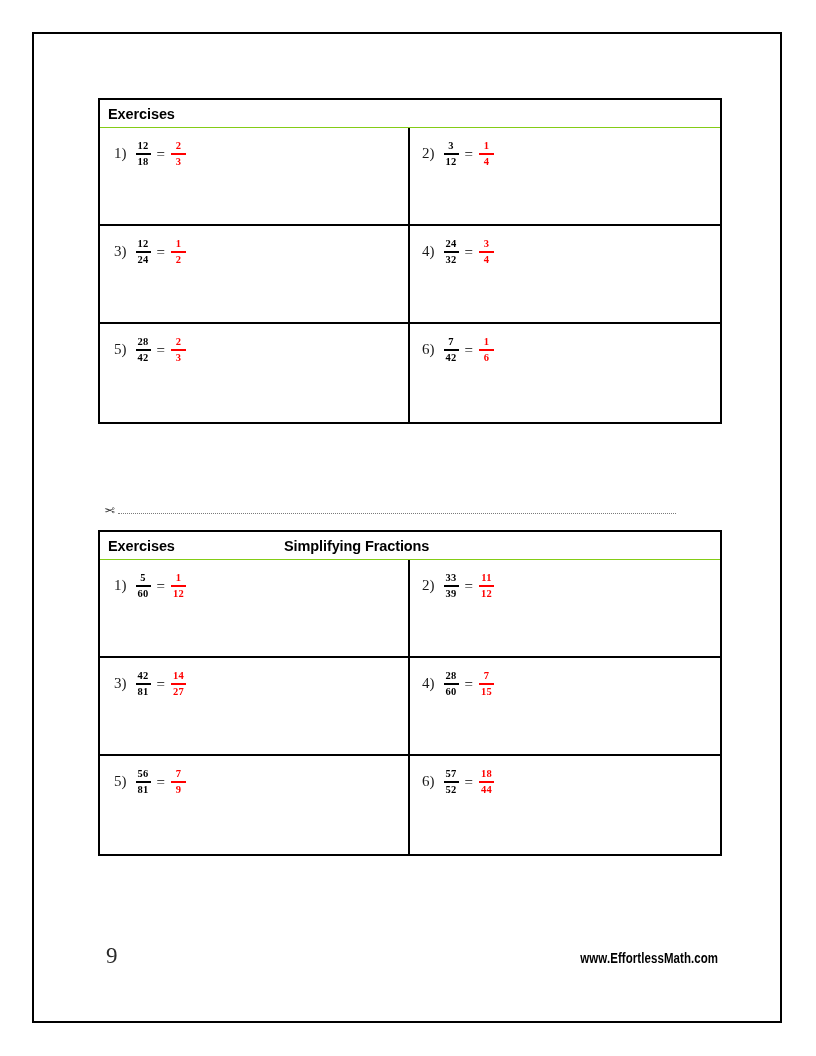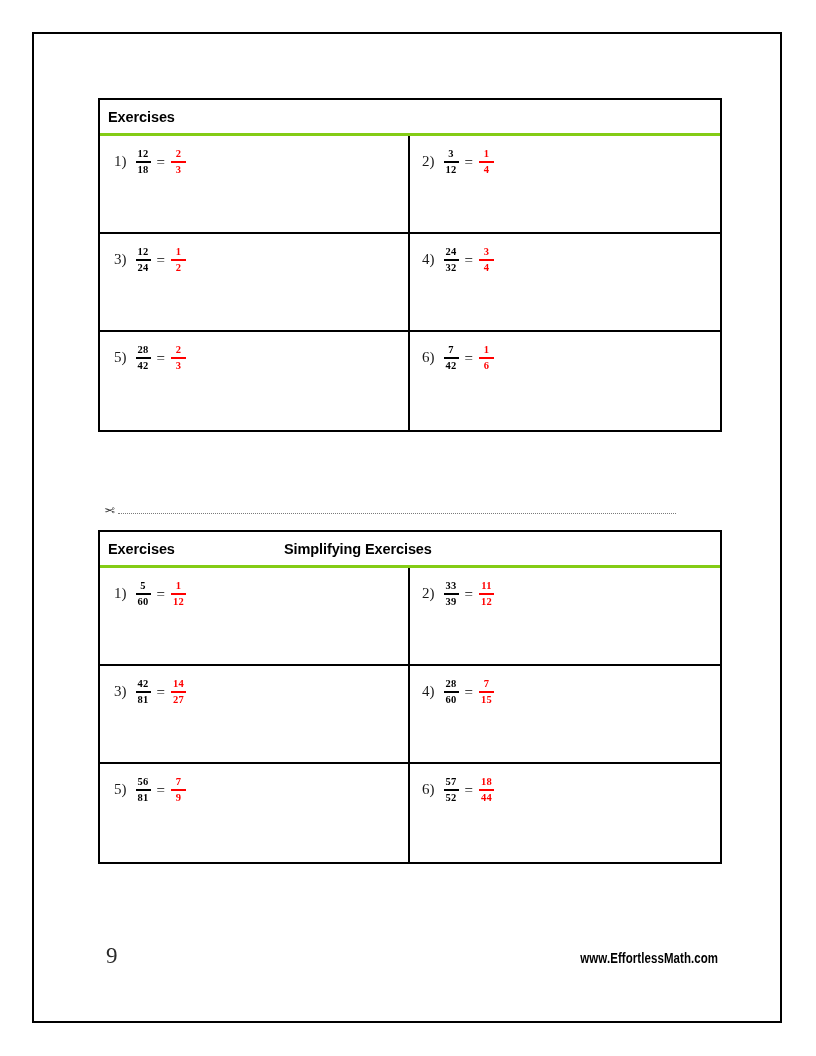--- a/index.html
+++ b/index.html
@@ -34,22 +34,22 @@
     width: 624px;          
     border: 2px solid #000000;
     box-sizing: border-box;
     background: #ffffff;
   }
   .worksheet-1 { top: 64px; }    
   .worksheet-2 { top: 496px; }   
 
   
   .ws-header {
-    height: 36px;
-    border-bottom: 3px solid #84cc16;
+    height: 28px;
+    border-bottom: 1px solid #84cc16;
     display: flex;
     align-items: center;
     box-sizing: border-box;
     position: relative;
   }
   .ws-header-label {
     font-size: 14.5px;
     font-weight: bold;
     color: #000000;
     padding-left: 8px;
@@ -300,21 +300,21 @@
   </div>
 
   <div class="cut-line">
     <span class="scissors-icon">✂</span>
     <span class="cut-dots"></span>
   </div>
 
   <div class="worksheet worksheet-2">
     <div class="ws-header">
       <span class="ws-header-label">Exercises</span>
-      <span class="ws-header-title">Simplifying Exercises</span>
+      <span class="ws-header-title">Simplifying Fractions</span>
     </div>
 
     <div class="ws-row">
       <div class="ws-cell ws-cell-left">
         <div class="problem">
           <span class="prob-num">1)</span>
           <span class="frac frac-black">
             <span class="num">5</span>
             <span class="bar"></span>
             <span class="den">60</span>

